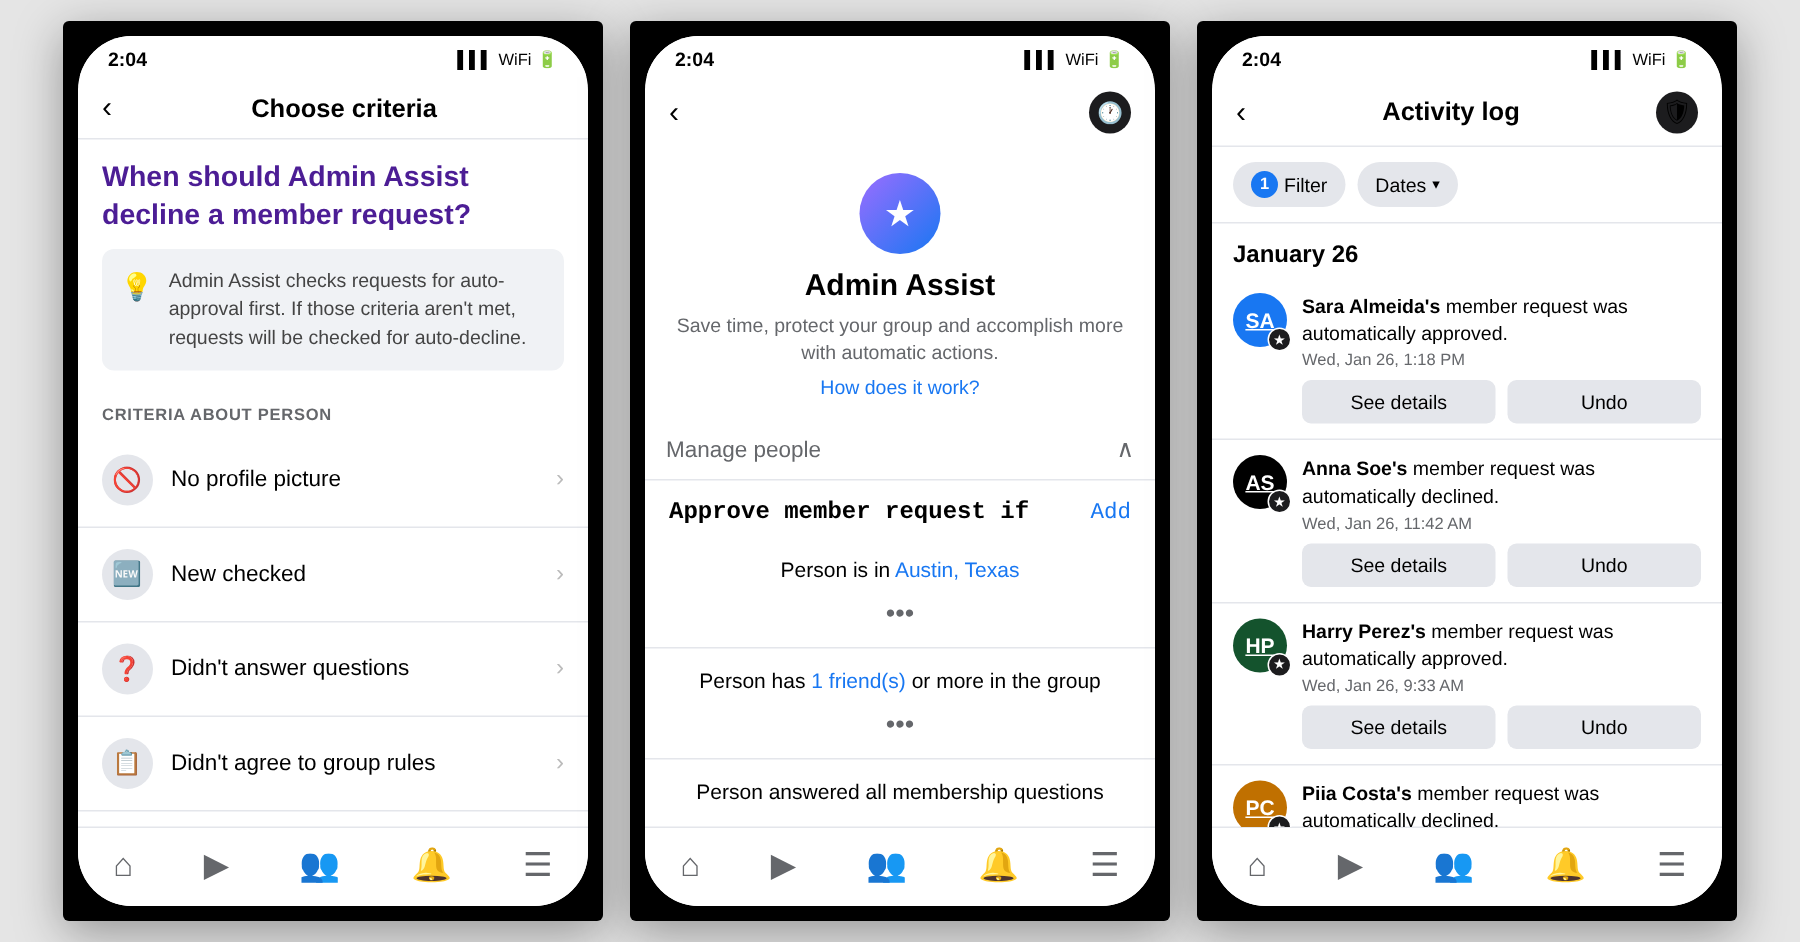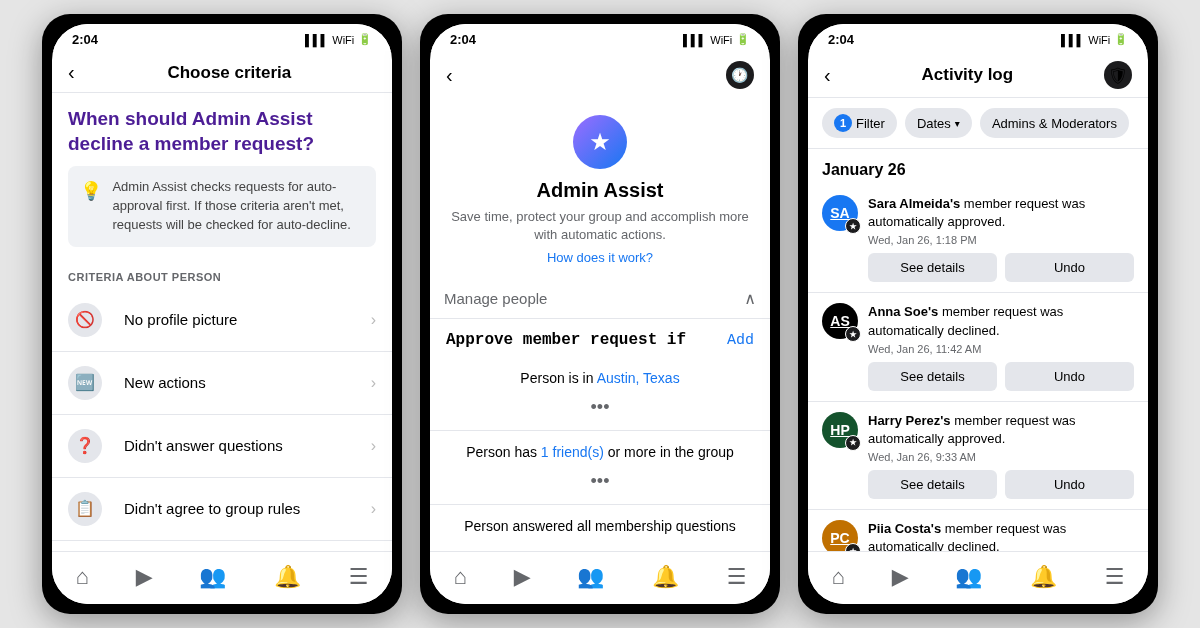--- a/index.html
+++ b/index.html
@@ -13,21 +13,21 @@
       gap: 18px;
       font-family: -apple-system, BlinkMacSystemFont, 'Helvetica Neue', Arial, sans-serif;
       overflow: hidden;
     }
 
     
     .phone {
       width: 360px;
       height: 600px;
       background: #000;
-      border-radius: 28px;
+      border-radius: 4px;
       padding: 10px;
       box-shadow: 0 8px 32px rgba(0,0,0,0.35);
       display: flex;
       flex-direction: column;
     }
     .phone-inner {
       background: #fff;
       border-radius: 36px;
       flex: 1;
       overflow: hidden;
@@ -153,21 +153,20 @@
       align-items: center;
       justify-content: center;
       font-size: 16px;
       flex-shrink: 0;
     }
     .criteria-item-label {
       flex: 1;
       font-size: 15px;
       color: #000;
       font-weight: 400;
-      margin-left: 10px;
     }
     .chevron {
       color: #bbb;
       font-size: 16px;
     }
 
     
     .bottom-nav {
       display: flex;
       justify-content: space-around;
@@ -448,21 +447,21 @@
 
       <div class="section-label">CRITERIA ABOUT PERSON</div>
 
       <div class="criteria-item">
         <div class="criteria-item-icon">🚫</div>
         <span class="criteria-item-label">No profile picture</span>
         <span class="chevron">›</span>
       </div>
       <div class="criteria-item">
         <div class="criteria-item-icon">🆕</div>
-        <span class="criteria-item-label">New actions</span>
+        <span class="criteria-item-label">New checked</span>
         <span class="chevron">›</span>
       </div>
       <div class="criteria-item">
         <div class="criteria-item-icon">❓</div>
         <span class="criteria-item-label">Didn't answer questions</span>
         <span class="chevron">›</span>
       </div>
       <div class="criteria-item">
         <div class="criteria-item-icon">📋</div>
         <span class="criteria-item-label">Didn't agree to group rules</span>
@@ -575,23 +574,20 @@
     </div>
 
     <div class="filter-row">
       <div class="filter-chip">
         <span class="badge">1</span>
         <span>Filter</span>
       </div>
       <div class="filter-chip">
         <span>Dates</span>
         <span class="chip-arrow">▾</span>
-      </div>
-      <div class="filter-chip">
-        <span>Admins &amp; Moderators</span>
       </div>
     </div>
 
     <div class="screen-body">
       <div class="date-heading">January 26</div>
 
       <div class="activity-item">
         <div class="activity-avatar">
           SA
           <span class="badge-icon">★</span>

